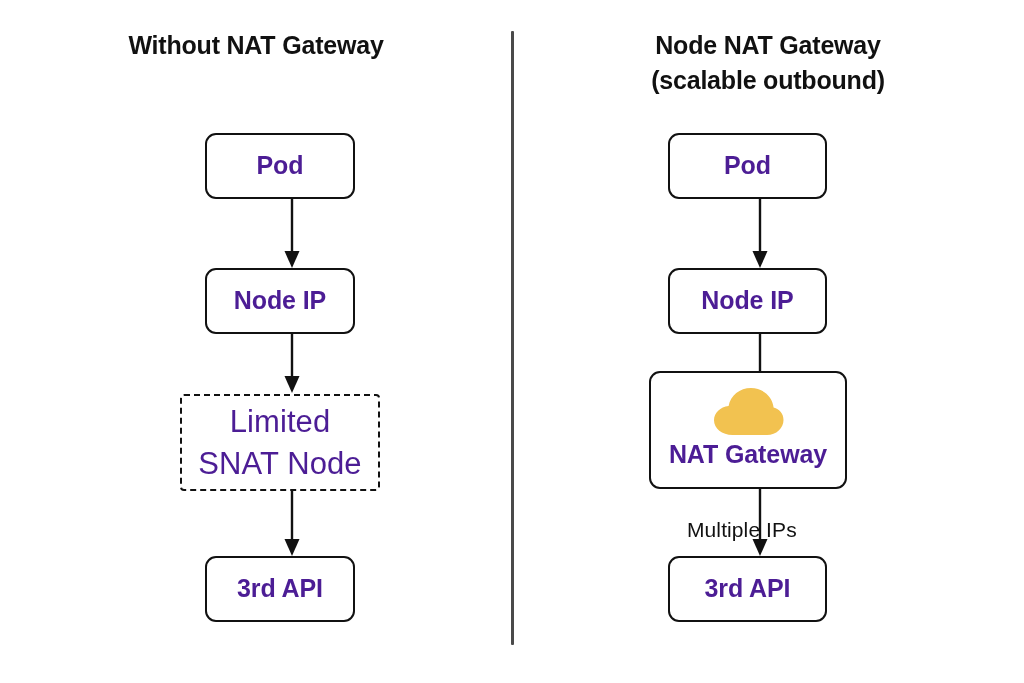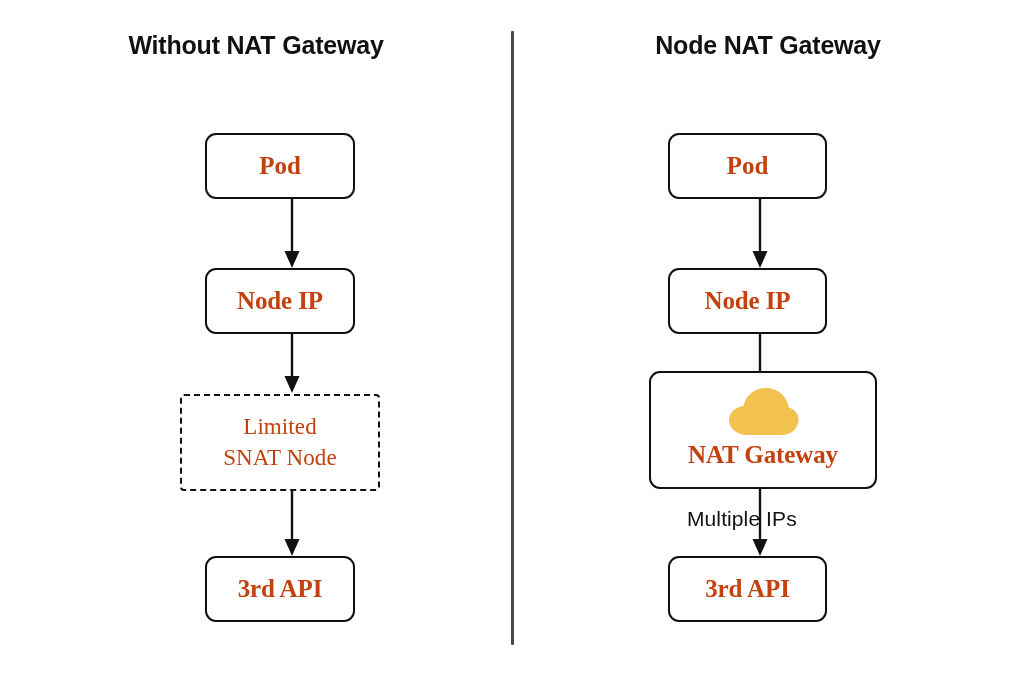--- a/index.html
+++ b/index.html
@@ -71,44 +71,43 @@
     flex-direction: column;
     align-items: center;
     justify-content: center;
     text-align: center;
   }
   .node .label {
     font-size: 25px;
     font-weight: bold;
     letter-spacing: -0.1px;
     line-height: 1.18;
-    color: #c2410c;
-    font-family: Liberation Serif, serif;
+    color: #4c1d95;
   }
   .node.dashed {
     border: 2.4px dashed #111111;
     border-radius: 4px;
   }
   .node.dashed .label {
-    font-size: 23px;
+    font-size: 31px;
     font-weight: normal;
     line-height: 1.33;
     letter-spacing: 0.1px;
   }
 
   
   .box-pod-l    { left: 205px; top: 133px; width: 150px; height: 66px; }
   .box-node-l   { left: 205px; top: 268px; width: 150px; height: 66px; }
   .box-snat     { left: 180px; top: 394px; width: 200px; height: 97px; }
   .box-api-l    { left: 205px; top: 556px; width: 150px; height: 66px; }
 
   
   .box-pod-r    { left: 668px; top: 133px; width: 159px; height: 66px; }
   .box-node-r   { left: 668px; top: 268px; width: 159px; height: 66px; }
-  .box-natgw    { left: 649px; top: 371px; width: 228px; height: 118px;
+  .box-natgw    { left: 649px; top: 371px; width: 198px; height: 118px;
                   justify-content: flex-start; padding-top: 13px; }
   .box-api-r    { left: 668px; top: 556px; width: 159px; height: 66px; }
 
   .box-natgw .label { margin-top: 4px; }
 
   
   .cloud-icon {
     width: 74px;
     height: 50px;
     display: block;
@@ -123,21 +122,21 @@
 
   
   .edge-label {
     position: absolute;
     font-size: 21px;
     font-weight: normal;
     color: #111111;
     letter-spacing: 0.1px;
     white-space: nowrap;
   }
-  .lbl-multiple-ips { left: 687px; top: 507px; }
+  .lbl-multiple-ips { left: 687px; top: 518px; }
 </style>
 </head>
 <body>
 
 <div class="canvas">
 
   <div class="column left">
 
     <div class="title">
       <span class="ln ln1">Without NAT Gateway</span>
@@ -181,20 +180,21 @@
       <polygon points="0,65 -7.5,48 7.5,48" fill="#111111"></polygon>
     </svg>
   </div>
 
   <div class="divider"></div>
 
   <div class="column right">
 
     <div class="title">
       <span class="ln ln1">Node NAT Gateway</span>
+      <span class="ln ln2">(scalable outbound)</span>
     </div>
   </div>
 
   <div class="node box-pod-r">
     <span class="label">Pod</span>
   </div>
 
   <div class="node box-node-r">
     <span class="label">Node IP</span>
   </div>

